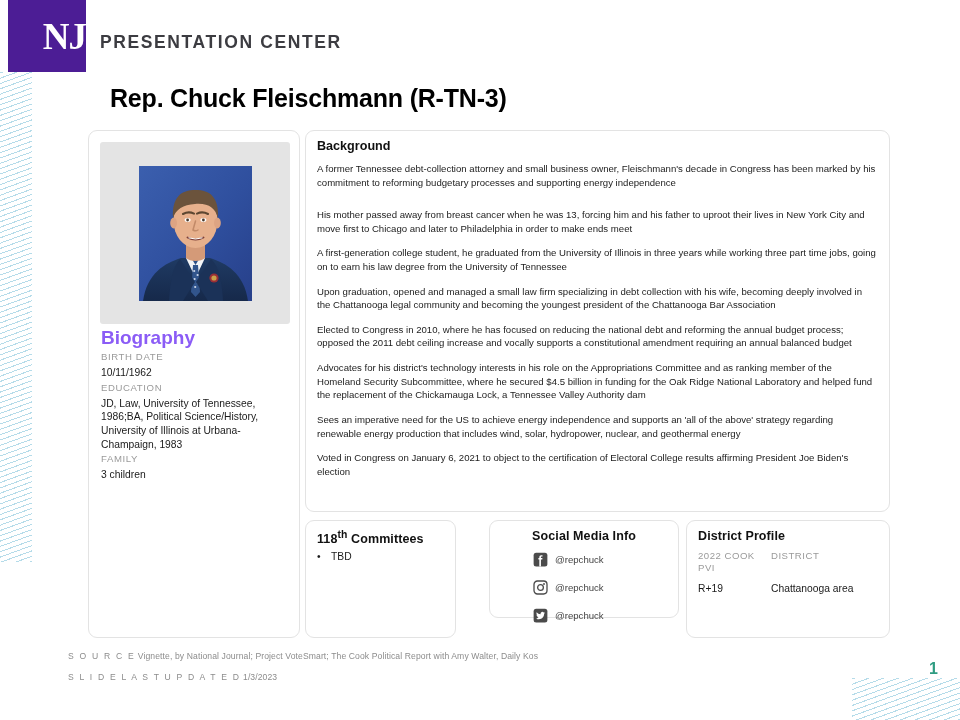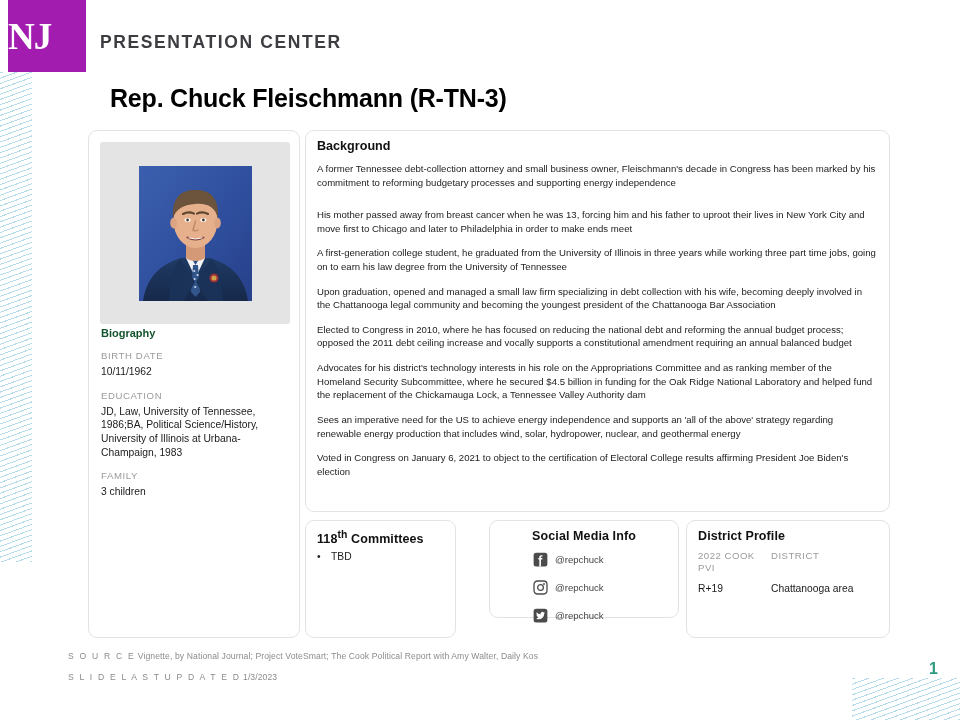--- a/index.html
+++ b/index.html
@@ -27,22 +27,22 @@
         rgba(255,255,255,0) 5px);
     pointer-events: none;
   }
   #hatch-left  { left: 0;   top: 72px;  width: 32px;  height: 490px; }
   #hatch-bottom{ right: 0;  bottom: 0;  width: 108px; height: 42px; }
 
   
   #logo-block {
     position: absolute; left: 8px; top: 0;
     width: 78px; height: 72px;
-    background: #a21caf;
-    display: flex; align-items: center; justify-content: flex-start;
+    background: #4c1d95;
+    display: flex; align-items: center; justify-content: flex-end;
   }
   #logo-text {
     font-family: "Liberation Serif", serif;
     font-weight: bold;
     font-size: 37px;
     color: #ffffff;
     letter-spacing: -1px;
     line-height: 1;
   }
   #brand-title {
@@ -79,26 +79,26 @@
   #bio-card { left: 88px; top: 130px; width: 212px; height: 508px; }
   #photo-panel {
     position: absolute; left: 11px; top: 11px;
     width: 190px; height: 182px;
     background: #e4e4e4;
     border-radius: 3px;
     display: flex; align-items: center; justify-content: center;
   }
   #portrait { width: 113px; height: 135px; display:block; }
   #bio-body { position: absolute; left: 12px; top: 196px; right: 10px; }
-  #bio-heading { font-size: 11px; font-weight: bold; color: #14532d; margin-bottom: 2px; }
+  #bio-heading { font-size: 19px; font-weight: bold; color: #8b5cf6; margin-bottom: 2px; }
   .field-label {
     font-size: 9.6px;
     color: #9a9a9a;
     letter-spacing: 0.6px;
-    margin-top: 11px;
+    margin-top: 2px;
     margin-bottom: 4px;
   }
   .field-value {
     font-size: 10.3px;
     color: #1a1a1a;
     line-height: 1.33;
   }
 
   
   #background-card { left: 305px; top: 130px; width: 585px; height: 382px; }

